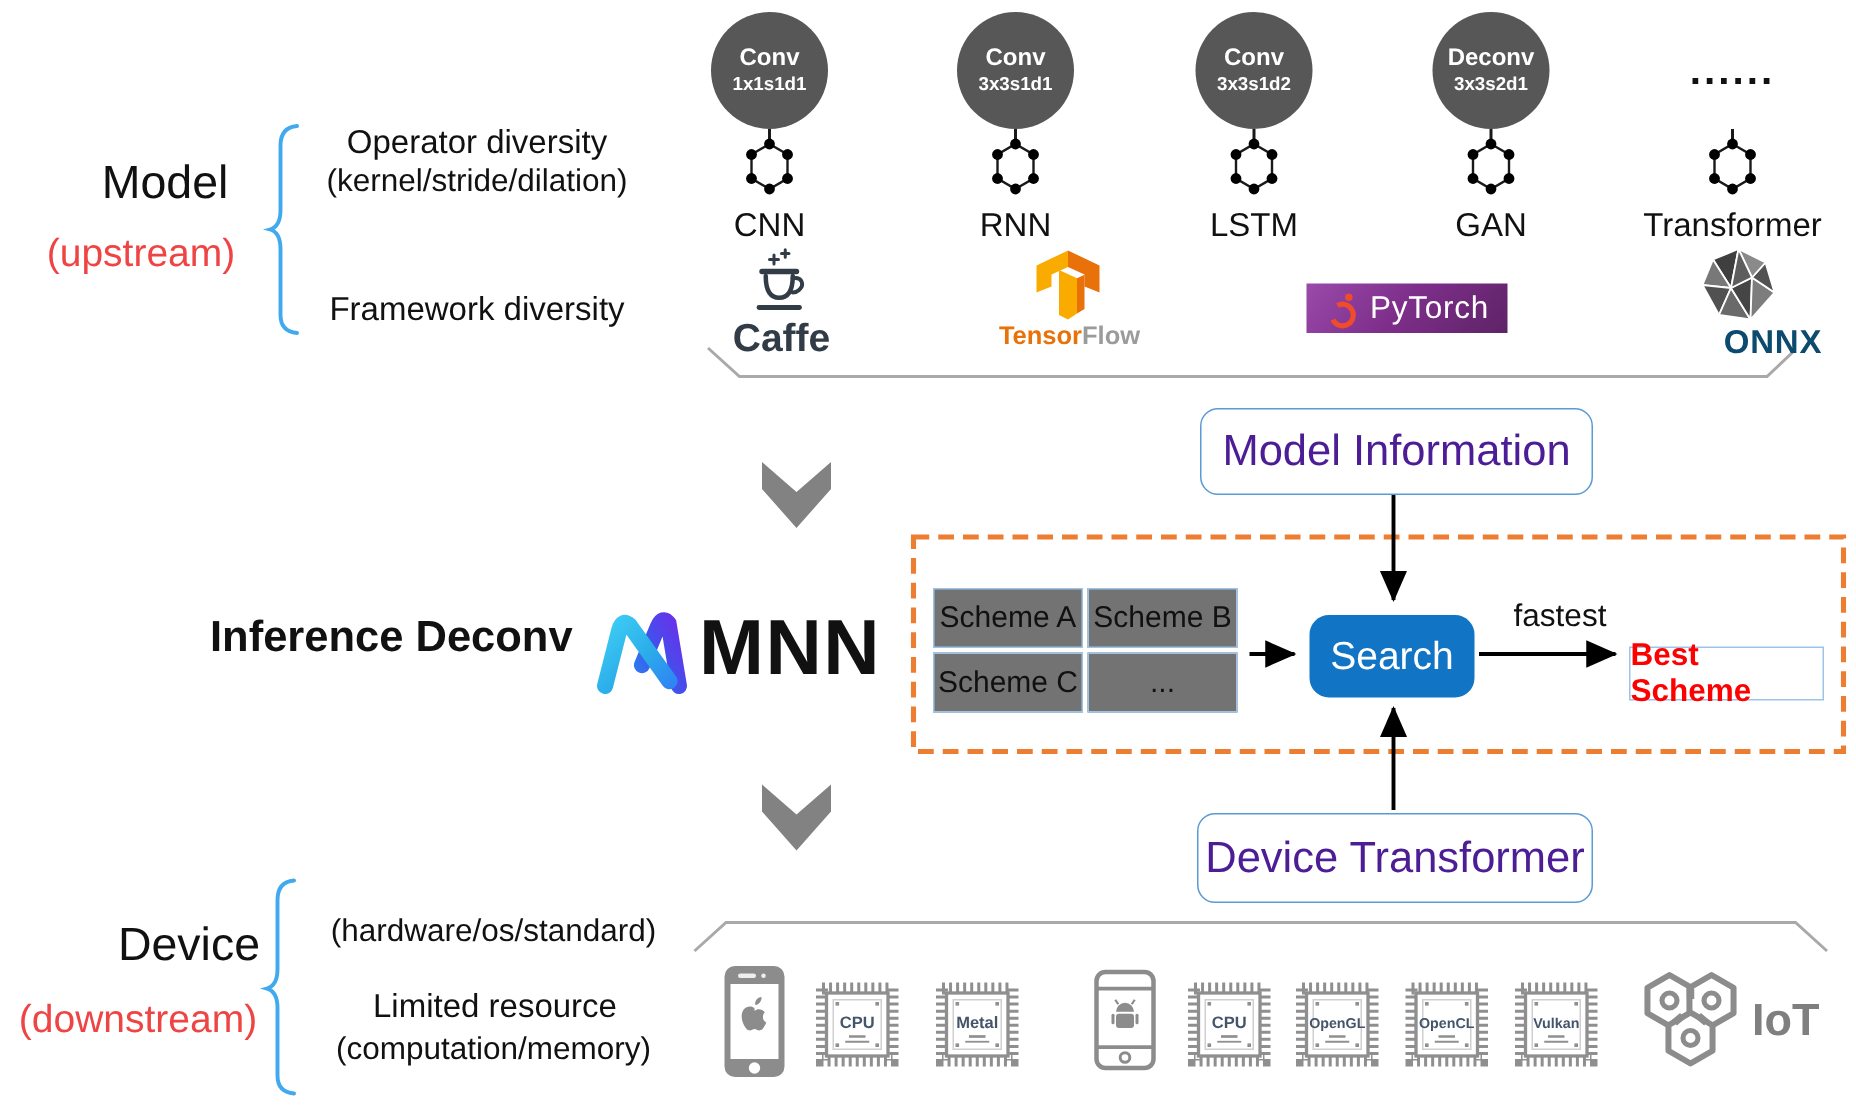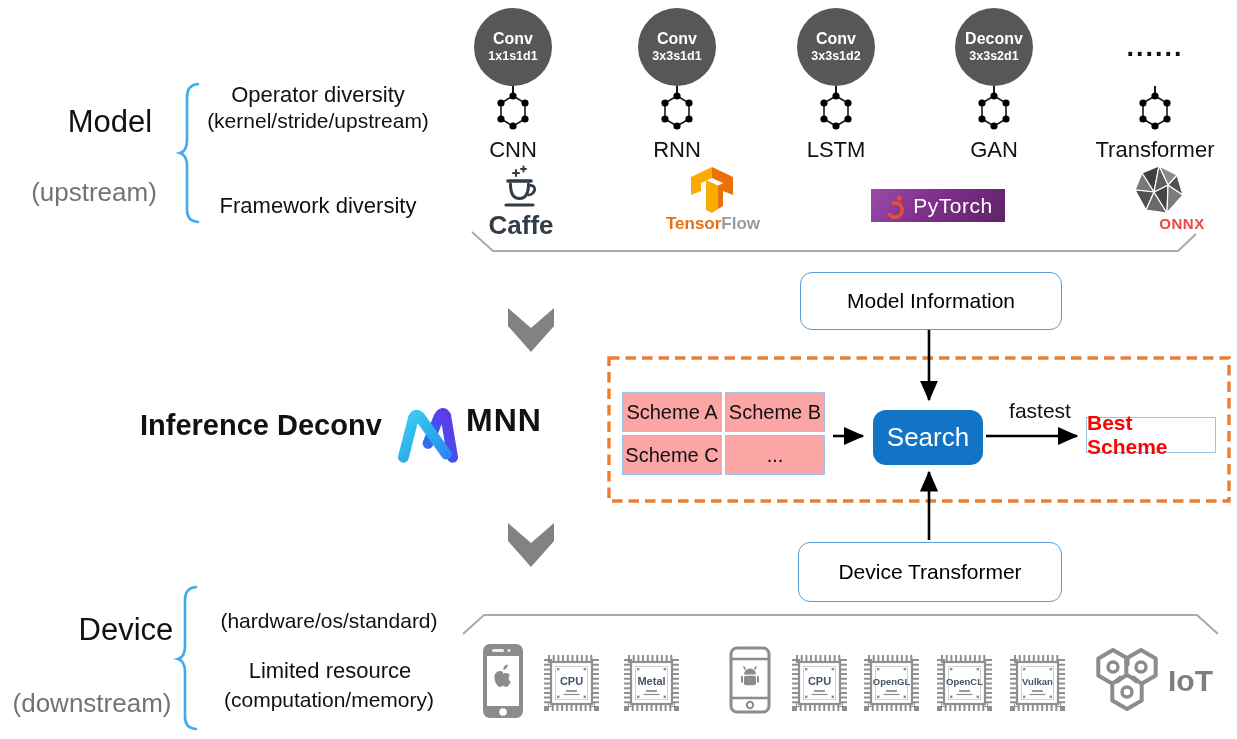--- a/index.html
+++ b/index.html
@@ -21,37 +21,37 @@
   .net-label{font-size:22px;margin-top:1px;white-space:nowrap;color:#111;}
   
   .fw{position:absolute;display:flex;flex-direction:column;align-items:center;}
   .caffe-label{font-weight:bold;font-size:26px;color:#323C46;margin-top:-2px;}
   .tf-label{font-size:17px;font-weight:bold;margin-top:0px;}
   .tf-tensor{color:#E8710A;} .tf-flow{color:#9B9B9B;}
   .pytorch-box{position:absolute;left:871px;top:189px;width:134px;height:33px;
                background:linear-gradient(130deg,#9a4aa8 0%,#7f2f8c 45%,#5e2366 100%);
                display:flex;align-items:center;justify-content:center;gap:6px;}
   .pytorch-text{color:#fff;font-size:21px;font-weight:400;letter-spacing:.5px;}
-  .onnx-label{font-weight:bold;font-size:15px;color:#ef4444;letter-spacing:.5px;margin-top:-1px;margin-left:46px;}
+  .onnx-label{font-weight:bold;font-size:22px;color:#0c4a6e;letter-spacing:.5px;margin-top:-1px;margin-left:46px;}
   
   .engine-label{position:absolute;left:140px;top:409px;font-size:29px;font-weight:bold;color:#111;}
-  .mnn-text{position:absolute;left:466px;top:402px;font-size:32px;font-weight:bold;color:#111;letter-spacing:1px;}
+  .mnn-text{position:absolute;left:466px;top:402px;font-size:52px;font-weight:bold;color:#111;letter-spacing:1px;}
   
   .schemes{position:absolute;left:622px;top:392px;display:grid;grid-template-columns:100px 100px;grid-auto-rows:40px;gap:3px;}
-  .scheme-box{border:1.5px solid #9DC3E6;background:#fca5a5;display:flex;align-items:center;justify-content:center;font-size:20px;color:#111;text-align:center;}
+  .scheme-box{border:1.5px solid #9DC3E6;background:#737373;display:flex;align-items:center;justify-content:center;font-size:20px;color:#111;text-align:center;}
   .search-btn{position:absolute;left:873px;top:410px;width:110px;height:55px;background:#1274C5;border-radius:13px;
               color:#fff;display:flex;align-items:center;justify-content:center;font-size:26px;}
   .info-box{position:absolute;border:1.6px solid #5B9BD5;border-radius:12px;background:#fff;
-            display:flex;align-items:center;justify-content:center;font-size:21px;color:#000000;}
-  .best-box{position:absolute;left:1086px;top:417px;width:128px;height:34px;border:1.5px solid #9DC3E6;background:#fff;
+            display:flex;align-items:center;justify-content:center;font-size:29px;color:#4c1d95;}
+  .best-box{position:absolute;left:1086px;top:431px;width:128px;height:34px;border:1.5px solid #9DC3E6;background:#fff;
             display:flex;align-items:center;justify-content:center;font-size:21px;font-weight:bold;color:#FF0000;}
   .fastest{position:absolute;left:990px;top:399px;width:100px;text-align:center;font-size:21px;font-weight:normal;color:#111;}
   
   .big-title{font-size:31px;color:#111;}
-  .big-sub{font-size:26px;color:#737373;margin-top:24px;}
+  .big-sub{font-size:26px;color:#ef4444;}
   .pt-main{font-size:22px;color:#111;}
   .pt-sub{font-size:21px;color:#111;}
   
   .chip{position:absolute;}
   .pins{fill:none;stroke:#8F8F8F;stroke-width:8;stroke-dasharray:2 2.7;}
   .chip-body{fill:#fff;stroke:#8F8F8F;stroke-width:2.2;}
   .chip-inner{fill:none;stroke:#CFCFCF;stroke-width:1;}
   .cdot{fill:#8F8F8F;}
   .chip-label{font-weight:bold;font-size:11px;fill:#44546A;text-anchor:middle;font-family:"Liberation Sans",sans-serif;}
   .chip-label.sm{font-size:9.5px;}
@@ -79,21 +79,21 @@
     <rect x="609" y="358" width="620" height="143" fill="none" stroke="#ED7D31" stroke-width="3.4" stroke-dasharray="10.5 6"></rect>
     <line class="arrow" x1="833" y1="436" x2="863" y2="436"></line>
     <line class="arrow" x1="986" y1="436" x2="1077" y2="436"></line>
     <line class="arrow" x1="929" y1="330" x2="929" y2="400"></line>
     <line class="arrow" x1="929" y1="540" x2="929" y2="472"></line>
   </svg>
 
   <div class="abs ctr big-title" style="left:40px;top:104px;width:140px">Model</div>
   <div class="abs ctr big-sub" style="left:8px;top:153px;width:172px">(upstream)</div>
   <div class="abs ctr pt-main" style="left:198px;top:82px;width:240px">Operator diversity</div>
-  <div class="abs ctr pt-sub" style="left:182px;top:109px;width:272px">(kernel/stride/upstream)</div>
+  <div class="abs ctr pt-sub" style="left:182px;top:109px;width:272px">(kernel/stride/dilation)</div>
   <div class="abs ctr pt-main" style="left:198px;top:193px;width:240px">Framework diversity</div>
 
   <div class="op-col" style="left:448px">
     <div class="op-circle">
       <div class="n">Conv</div>
       <div class="p">1x1s1d1</div>
     </div>
     <svg width="40" height="50" viewBox="0 0 40 50">
       <line x1="20" y1="0" x2="20" y2="10" stroke="#1a1a1a" stroke-width="2"></line>
       <polygon points="20,10 32,17 32,33 20,40 8,33 8,17" fill="none" stroke="#1a1a1a" stroke-width="1.6"></polygon>

